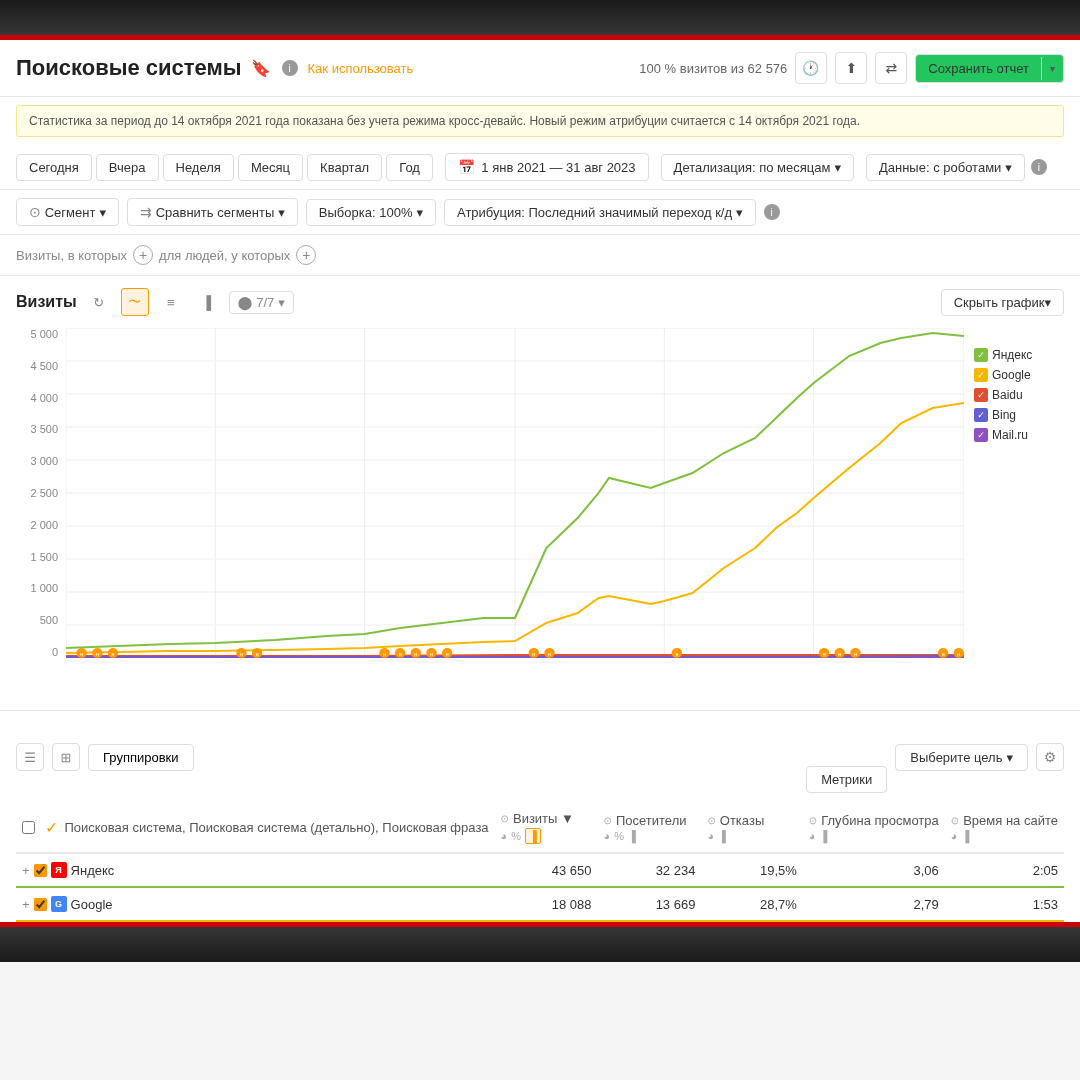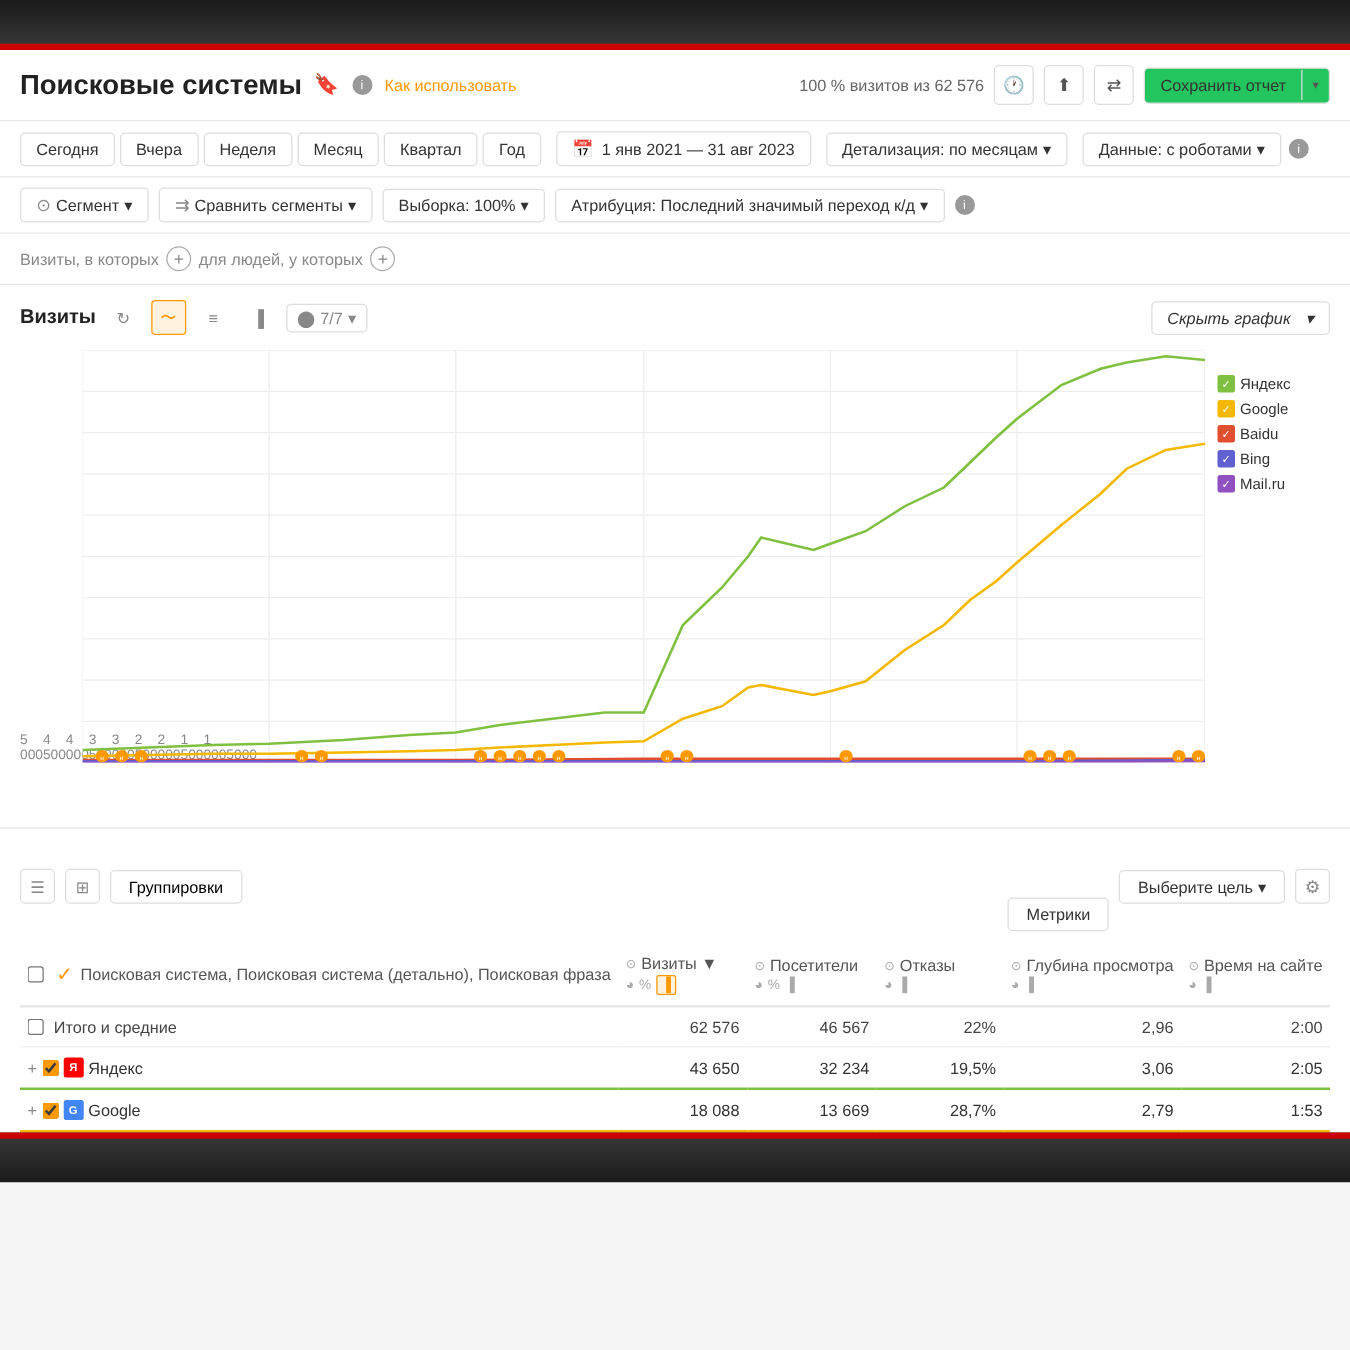--- a/index.html
+++ b/index.html
@@ -218,29 +218,28 @@
       border: 1px solid #ddd;
       border-radius: 4px;
       background: #fff;
       cursor: pointer;
       font-size: 13px;
       color: #888;
     }
     .hide-chart-btn {
       margin-left: auto;
       display: flex;
-      gap: 12px;
+      gap: 0;
       padding: 5px 12px;
       border: 1px solid #ddd;
       border-radius: 4px;
       background: #fff;
       cursor: pointer;
       font-size: 13px;
       color: #333;
-      font-style: italic;
     }
     .chart-container {
       position: relative;
       width: 100%;
       height: 370px;
     }
     .chart-area {
       position: absolute;
       left: 50px;
       right: 100px;
@@ -272,21 +271,21 @@
       color: #fff;
       flex-shrink: 0;
     }
     .y-axis {
       position: absolute;
       left: 0;
       top: 0;
       bottom: 40px;
       width: 50px;
       display: flex;
-      flex-direction: row;
+      flex-direction: column;
       justify-content: space-between;
       align-items: flex-end;
       padding-right: 8px;
       font-size: 11px;
       color: #888;
     }
     .x-axis {
       position: absolute;
       left: 50px;
       right: 100px;
@@ -448,20 +447,23 @@
       <div class="icon-btn">🕐</div>
       <div class="icon-btn">⬆</div>
       <div class="icon-btn">⇄</div>
       <div class="save-btn">
         <span class="save-btn-main">Сохранить отчет</span>
         <span class="save-btn-arrow">▾</span>
       </div>
     </div>
   </div>
 
+  <div class="notice-bar">
+    <span>Статистика за период до 14 октября 2021 года показана без учета режима кросс-девайс. Новый режим атрибуции считается с 14 октября 2021 года.</span>
+  </div>
 
   <div class="period-row">
     <button class="period-btn">Сегодня</button>
     <button class="period-btn">Вчера</button>
     <button class="period-btn">Неделя</button>
     <button class="period-btn">Месяц</button>
     <button class="period-btn">Квартал</button>
     <button class="period-btn">Год</button>
     <div class="date-range-btn">
       <span class="calendar-icon">📅</span>
@@ -717,33 +719,20 @@
             </div>
             <div class="th-subrow" style="margin-top:2px;">
               <span class="metric-icon-sm">◕</span>
               <span class="metric-icon-sm">▐</span>
             </div>
           </th>
         </tr>
       </thead>
       <tbody>
 
-        <tr class="total-row">
-          <td>
-            <div style="display:flex;align-items:center;">
-              <input type="checkbox" style="margin-right: 8px; accent-color: rgb(255, 153, 0);">
-              <span>Итого и средние</span>
-            </div>
-          </td>
-          <td class="col-metric">62 576</td>
-          <td class="col-metric">46 567</td>
-          <td class="col-metric">22%</td>
-          <td class="col-metric">2,96</td>
-          <td class="col-metric">2:00</td>
-        </tr>
 
         <tr style="border-bottom: 2px solid #80c040;">
           <td>
             <div style="display:flex;align-items:center;">
               <span class="row-expand">+</span>
               <input type="checkbox" style="margin-right: 4px; accent-color: rgb(255, 153, 0);" checked="">
               <span style="display:inline-flex;align-items:center;justify-content:center;width:16px;height:16px;background:#f00;border-radius:2px;color:#fff;font-size:9px;font-weight:bold;margin-right:4px;">Я</span>
               <span>Яндекс</span>
             </div>
           </td>

